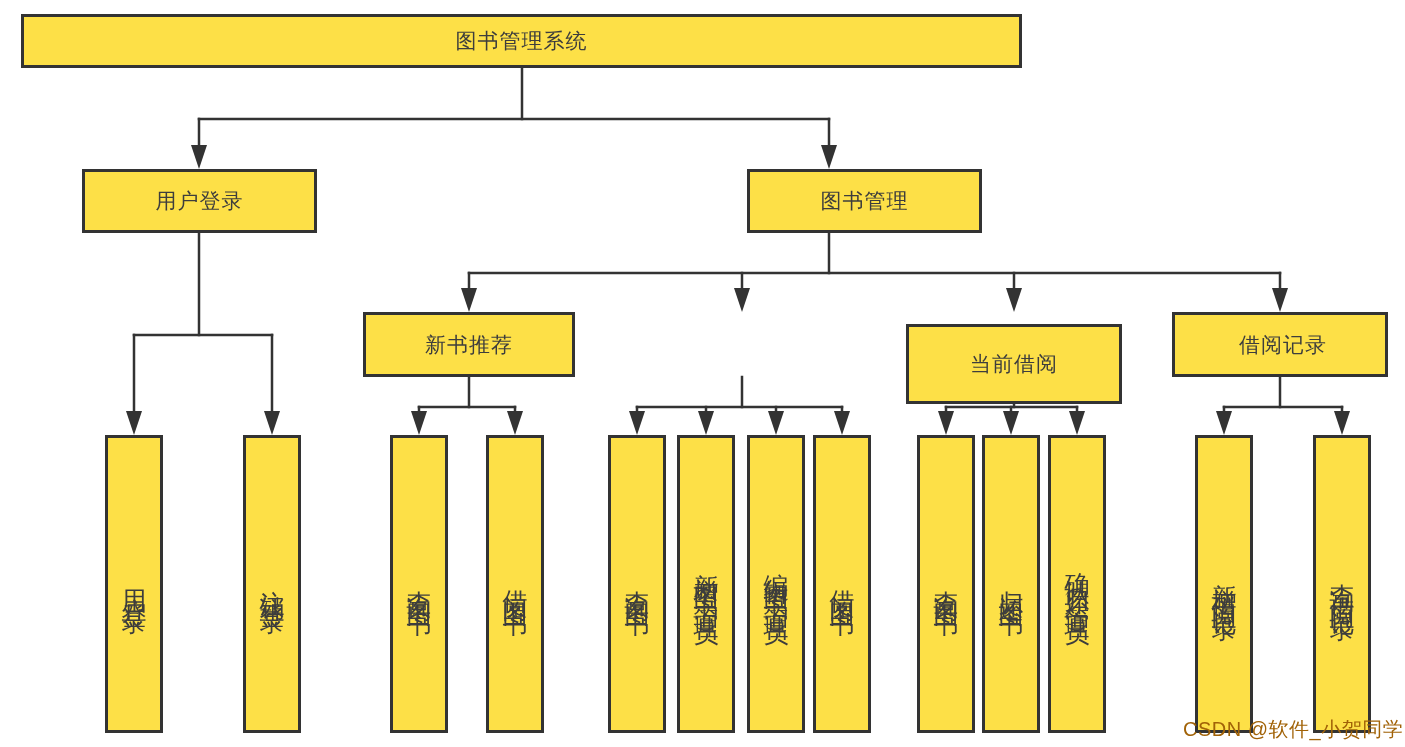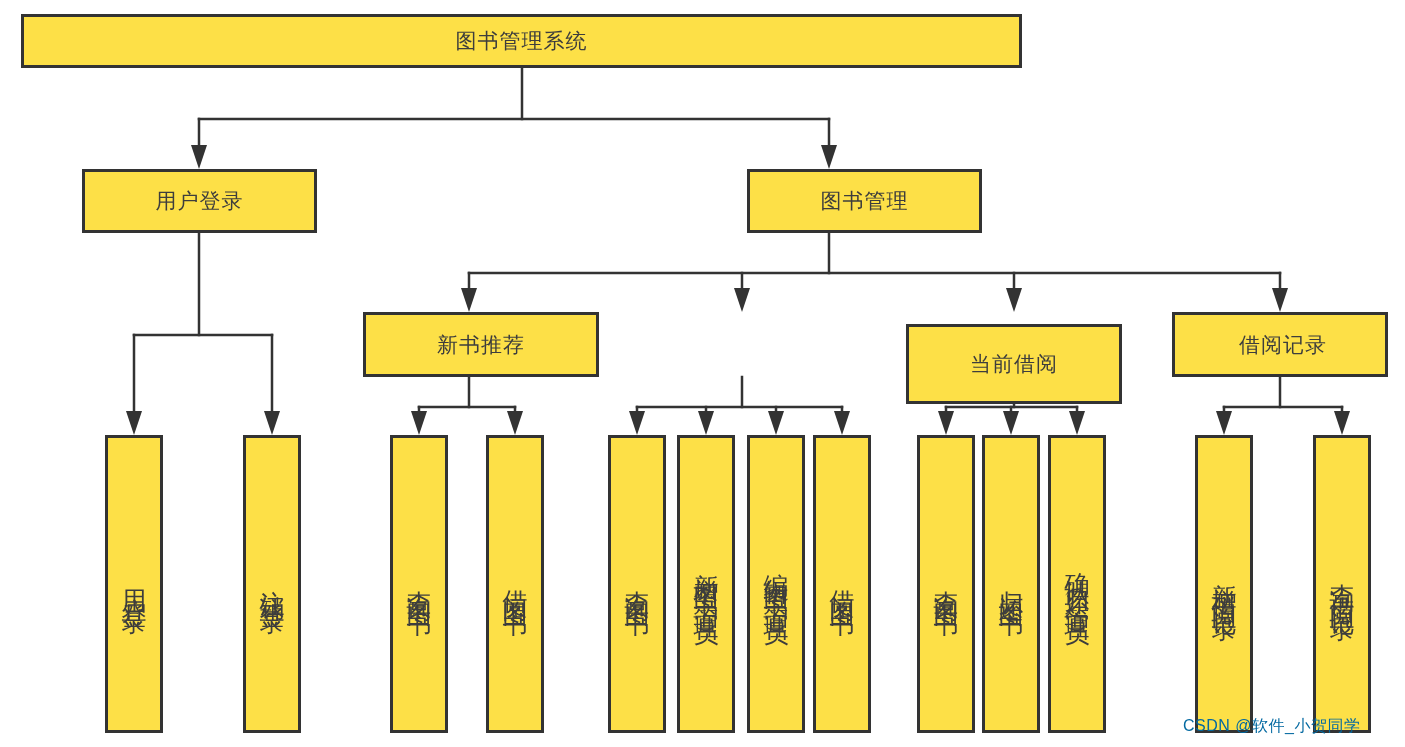--- a/index.html
+++ b/index.html
@@ -33,23 +33,23 @@
     writing-mode: vertical-rl;
     text-orientation: mixed;
     font-size: 25px;
     letter-spacing: 7px;
     line-height: 1;
   }
   .watermark {
     position: absolute;
     left: 1183px;
     top: 716px;
-    font-size: 16px;
+    font-size: 20px;
     letter-spacing: 0.5px;
-    color: #0369a1;
+    color: #a16207;
     z-index: 5;
     white-space: nowrap;
   }
 </style>
 </head>
 <body>
 
 <div class="canvas">
 
   <svg class="wires" viewBox="0 0 1405 747">
@@ -126,21 +126,21 @@
       <line x1="1342" y1="407" x2="1342" y2="412"></line>
       <polygon points="1334,411 1350,411 1342,435"></polygon>
     </g>
   </svg>
 
   <div class="node hbox" style="left:21px; top:14px; width:1001px; height:54px;">图书管理系统</div>
 
   <div class="node hbox" style="left:82px; top:169px; width:235px; height:64px;">用户登录</div>
   <div class="node hbox" style="left:712px; top:169px; width:235px; height:64px;margin-left:35px;">图书管理</div>
 
-  <div class="node hbox" style="left:363px; top:312px; width:236px; height:65px;">新书推荐</div>
+  <div class="node hbox" style="left:363px; top:312px; width:212px; height:65px;">新书推荐</div>
   <div class="node hbox" style="left:906px; top:324px; width:216px; height:80px;">当前借阅</div>
   <div class="node hbox" style="left:1172px; top:312px; width:216px; height:65px;padding-left:6px;">借阅记录</div>
 
   <div class="node vbox" style="left:105px; top:435px; width:58px; height:298px;">用户登录</div>
   <div class="node vbox" style="left:243px; top:435px; width:58px; height:298px;">注销登录</div>
 
   <div class="node vbox" style="left:390px; top:435px; width:58px; height:298px;">查询图书</div>
   <div class="node vbox" style="left:486px; top:435px; width:58px; height:298px;">借阅图书</div>
 
   <div class="node vbox" style="left:608px; top:435px; width:58px; height:298px;">查询图书</div>

